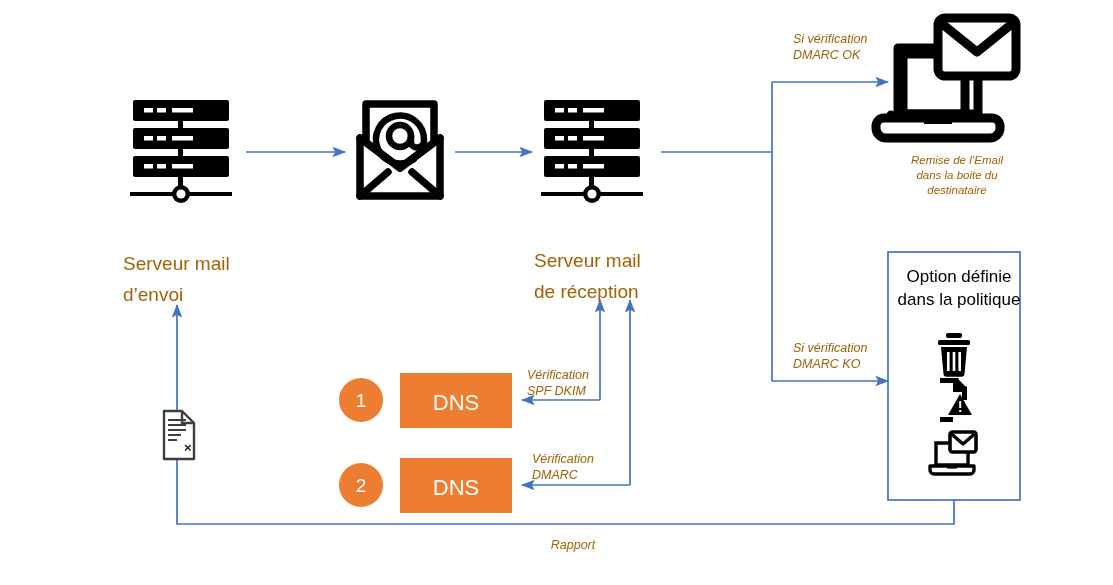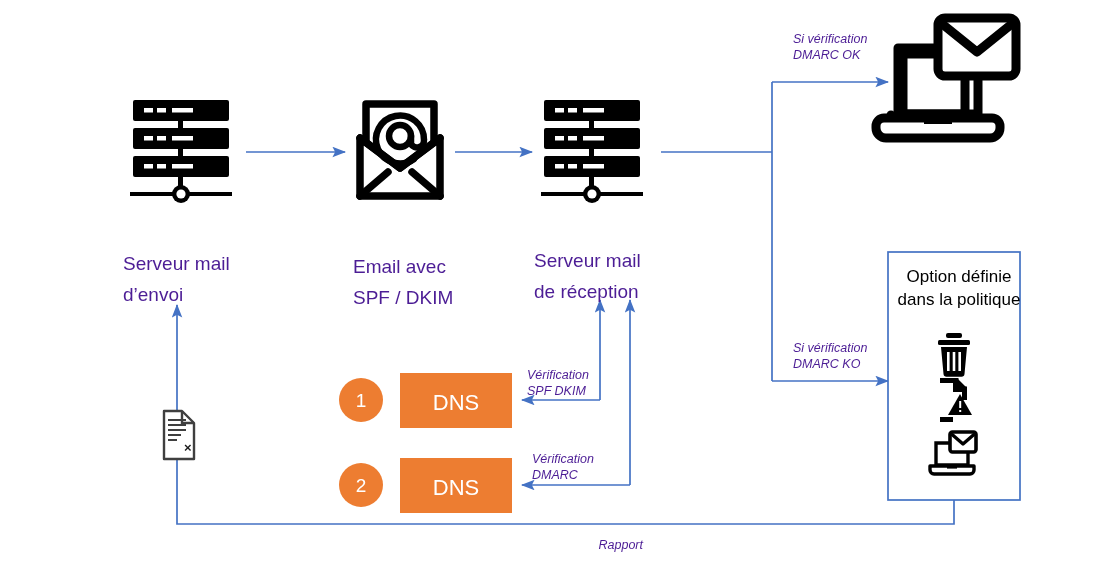--- a/index.html
+++ b/index.html
@@ -1,20 +1,20 @@
 <!DOCTYPE html>
 <html><head>
 <meta charset="utf-8">
 <style>
   html,body{margin:0;padding:0;background:#ffffff;}
   body{width:1113px;height:585px;overflow:hidden;
        font-family:"Liberation Sans","DejaVu Sans",sans-serif;}
   #stage{position:relative;width:1113px;height:585px;background:#fff;}
   svg.layer{position:absolute;left:0;top:0;width:1113px;height:585px;}
-  .lbl{position:absolute;color:#4c1d95;}
+  .lbl{position:absolute;color:#a16207;}
   .lbl-main{font-size:19px;line-height:31px;white-space:pre-line;}
   .lbl-it{font-style:italic;font-size:12.5px;line-height:16px;white-space:pre-line;}
   .lbl-cap{font-style:italic;font-size:11.5px;line-height:15px;text-align:center;white-space:pre-line;}
   .dns-txt{position:absolute;color:#fff;font-size:22px;}
   .num-txt{position:absolute;color:#fff;font-size:19px;}
   .box-title{position:absolute;font-size:17px;line-height:23px;text-align:center;white-space:pre-line;}
 </style>
 </head>
 <body>
 
@@ -165,26 +165,27 @@
     <rect x="400" y="373" width="112" height="55" fill="#ED7D31"></rect>
     <circle cx="361" cy="400" r="22" fill="#ED7D31"></circle>
 
     <rect x="400" y="458" width="112" height="55" fill="#ED7D31"></rect>
     <circle cx="361" cy="485" r="22" fill="#ED7D31"></circle>
   </svg>
 
   <div class="lbl lbl-main" style="left:123px;top:248px;">Serveur mail
 d’envoi</div>
 
-  <div class="lbl lbl-main" style="left:353px;top:251px;">Email avec
-SPF / DKIM</div>
 
   <div class="lbl lbl-main" style="left:534px;top:245px;">Serveur mail
 de réception</div>
 
+  <div class="lbl lbl-cap" style="left:887px;top:153px;width:140px;">Remise de l’Email
+dans la boite du
+destinataire</div>
 
   <div class="lbl lbl-it" style="left:793px;top:31px;">Si vérification
 DMARC OK</div>
 
   <div class="lbl lbl-it" style="left:793px;top:340px;">Si vérification
 DMARC KO</div>
 
   <div class="lbl lbl-it" style="left:527px;top:367px;">Vérification
 SPF DKIM</div>
 
@@ -195,15 +196,15 @@
 
   <div class="dns-txt" style="left:400px;top:475px;width:112px;text-align:center;">DNS</div>
 
   <div class="num-txt" style="left:339px;top:390px;width:44px;text-align:center;">1</div>
 
   <div class="num-txt" style="left:339px;top:475px;width:44px;text-align:center;">2</div>
 
   <div class="box-title" style="left:888px;top:265px;width:142px;">Option définie
 dans la politique</div>
 
-  <div class="lbl lbl-it" style="left:503px;top:537px;width:140px;text-align:right;">Rapport</div>
+  <div class="lbl lbl-it" style="left:503px;top:537px;width:140px;text-align:center;">Rapport</div>
 
 </div>
 
 </body></html>

